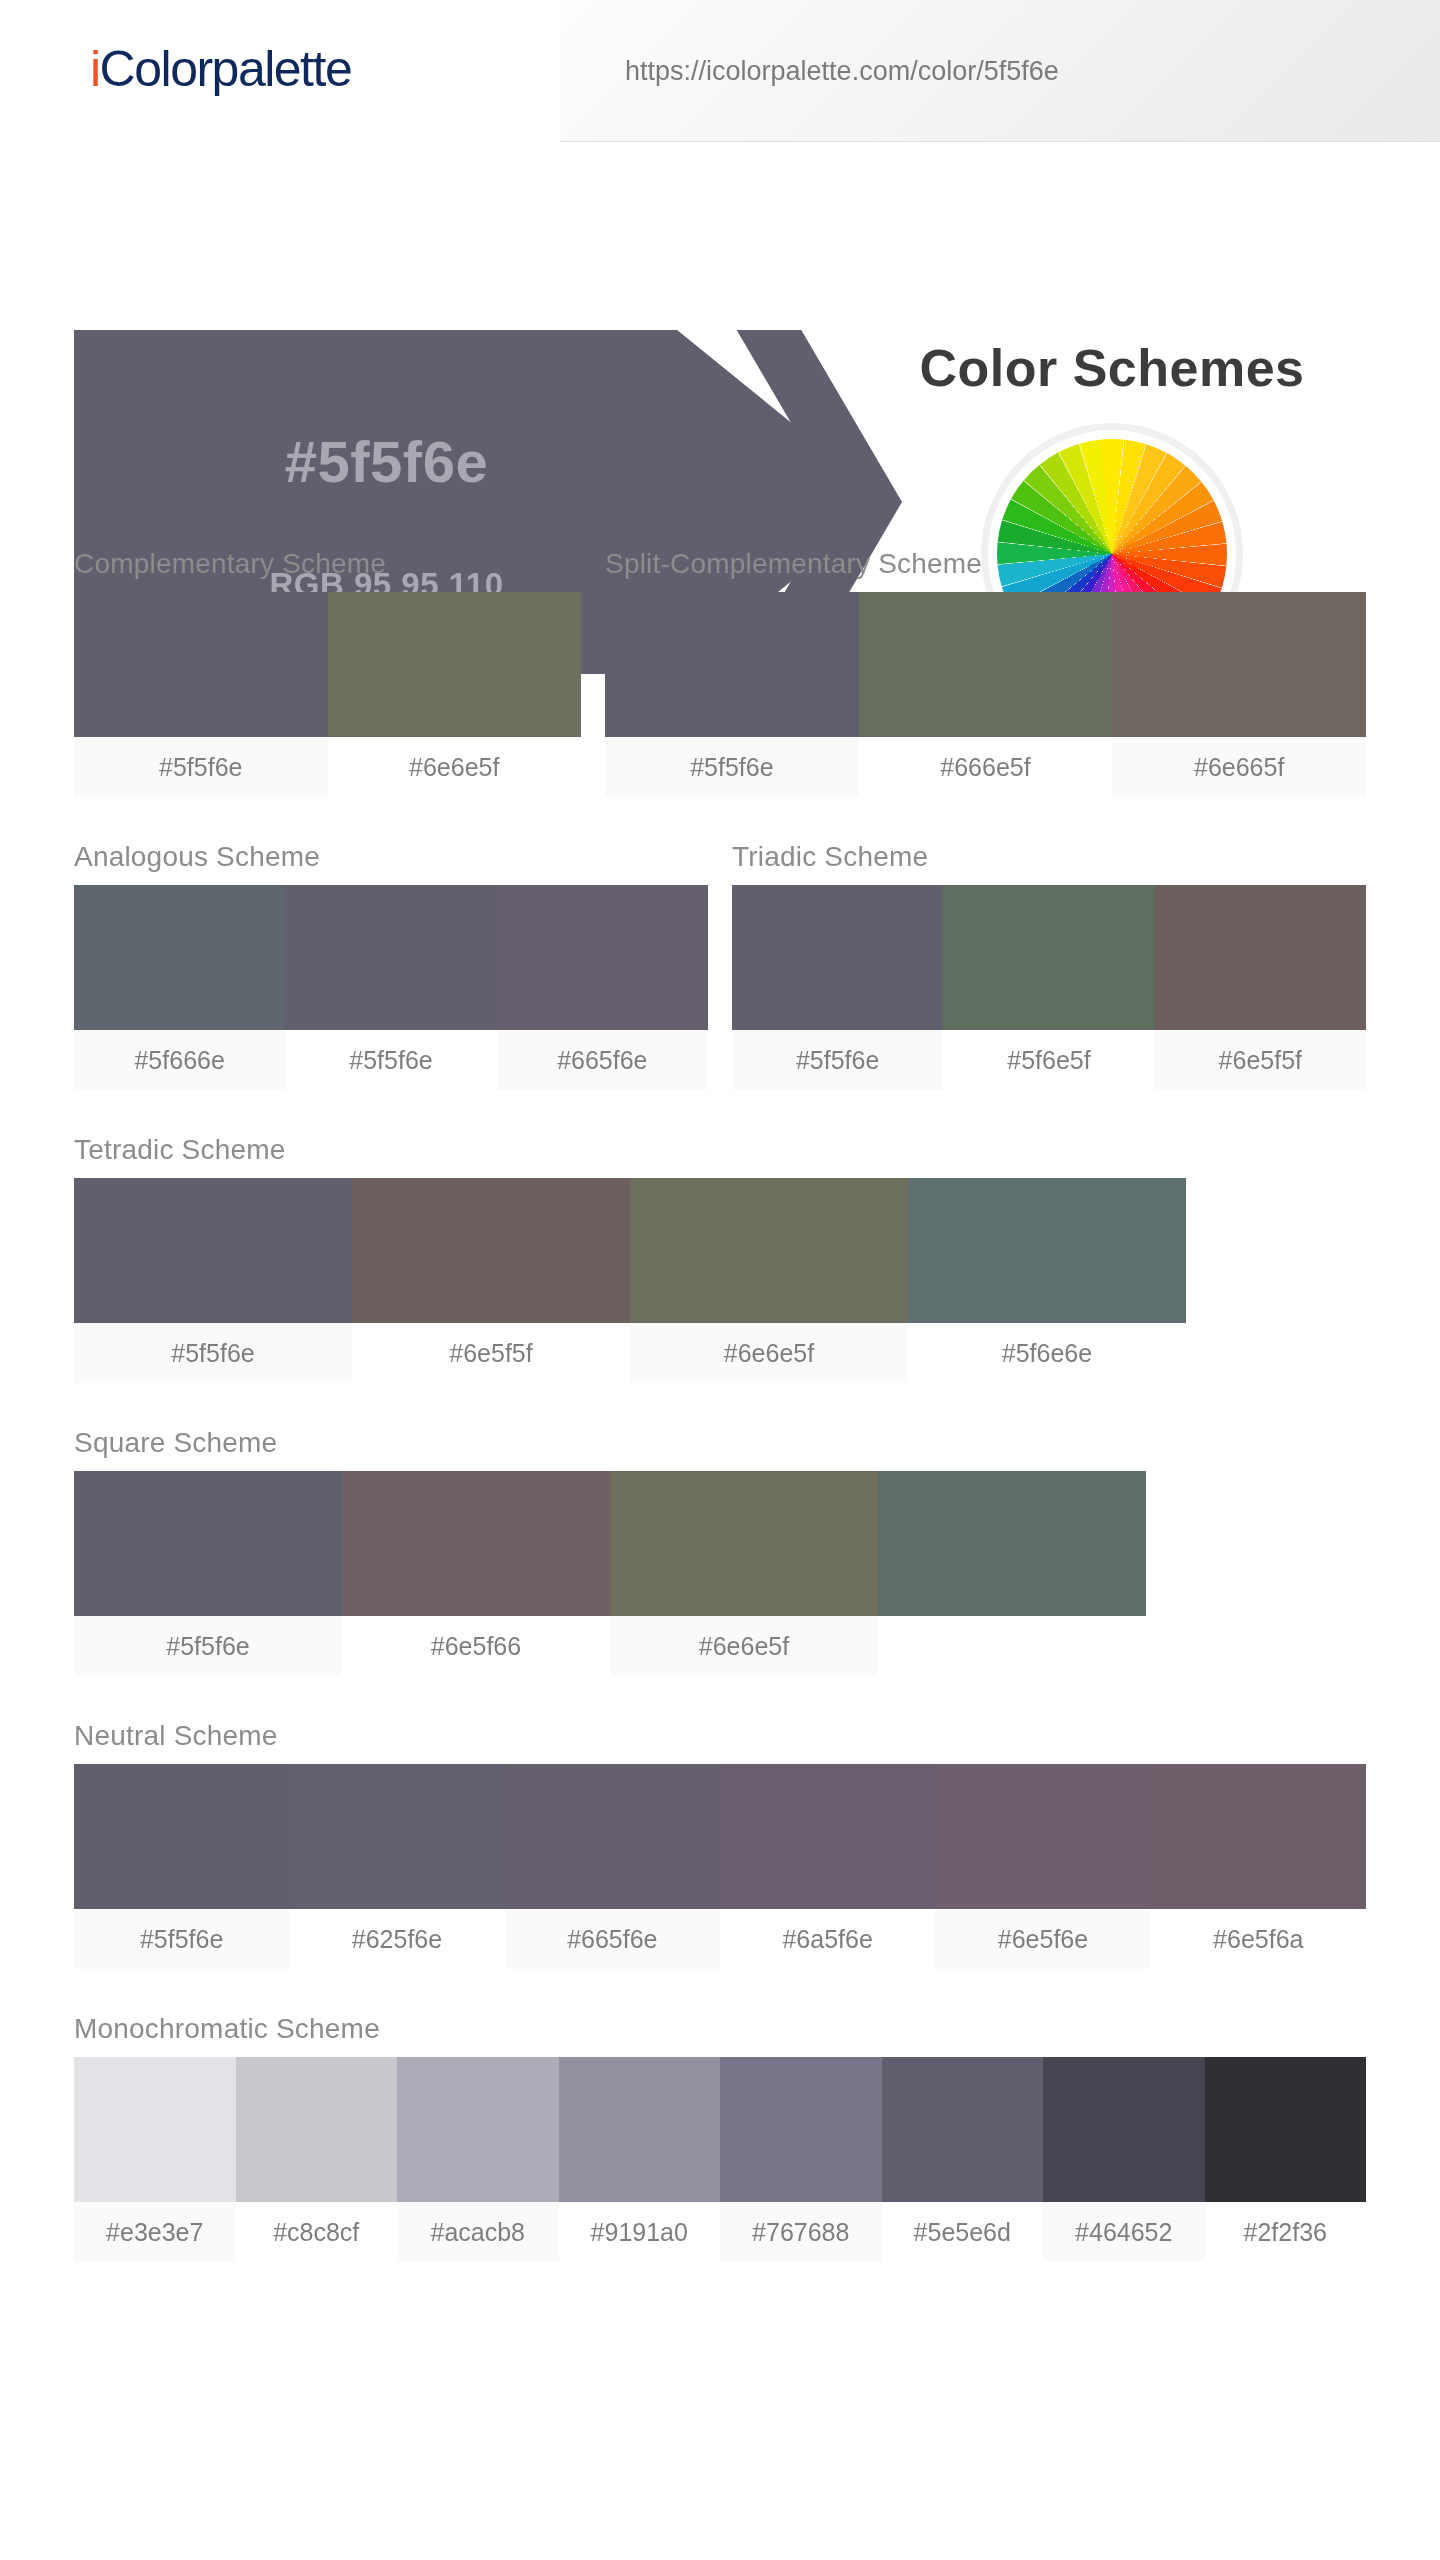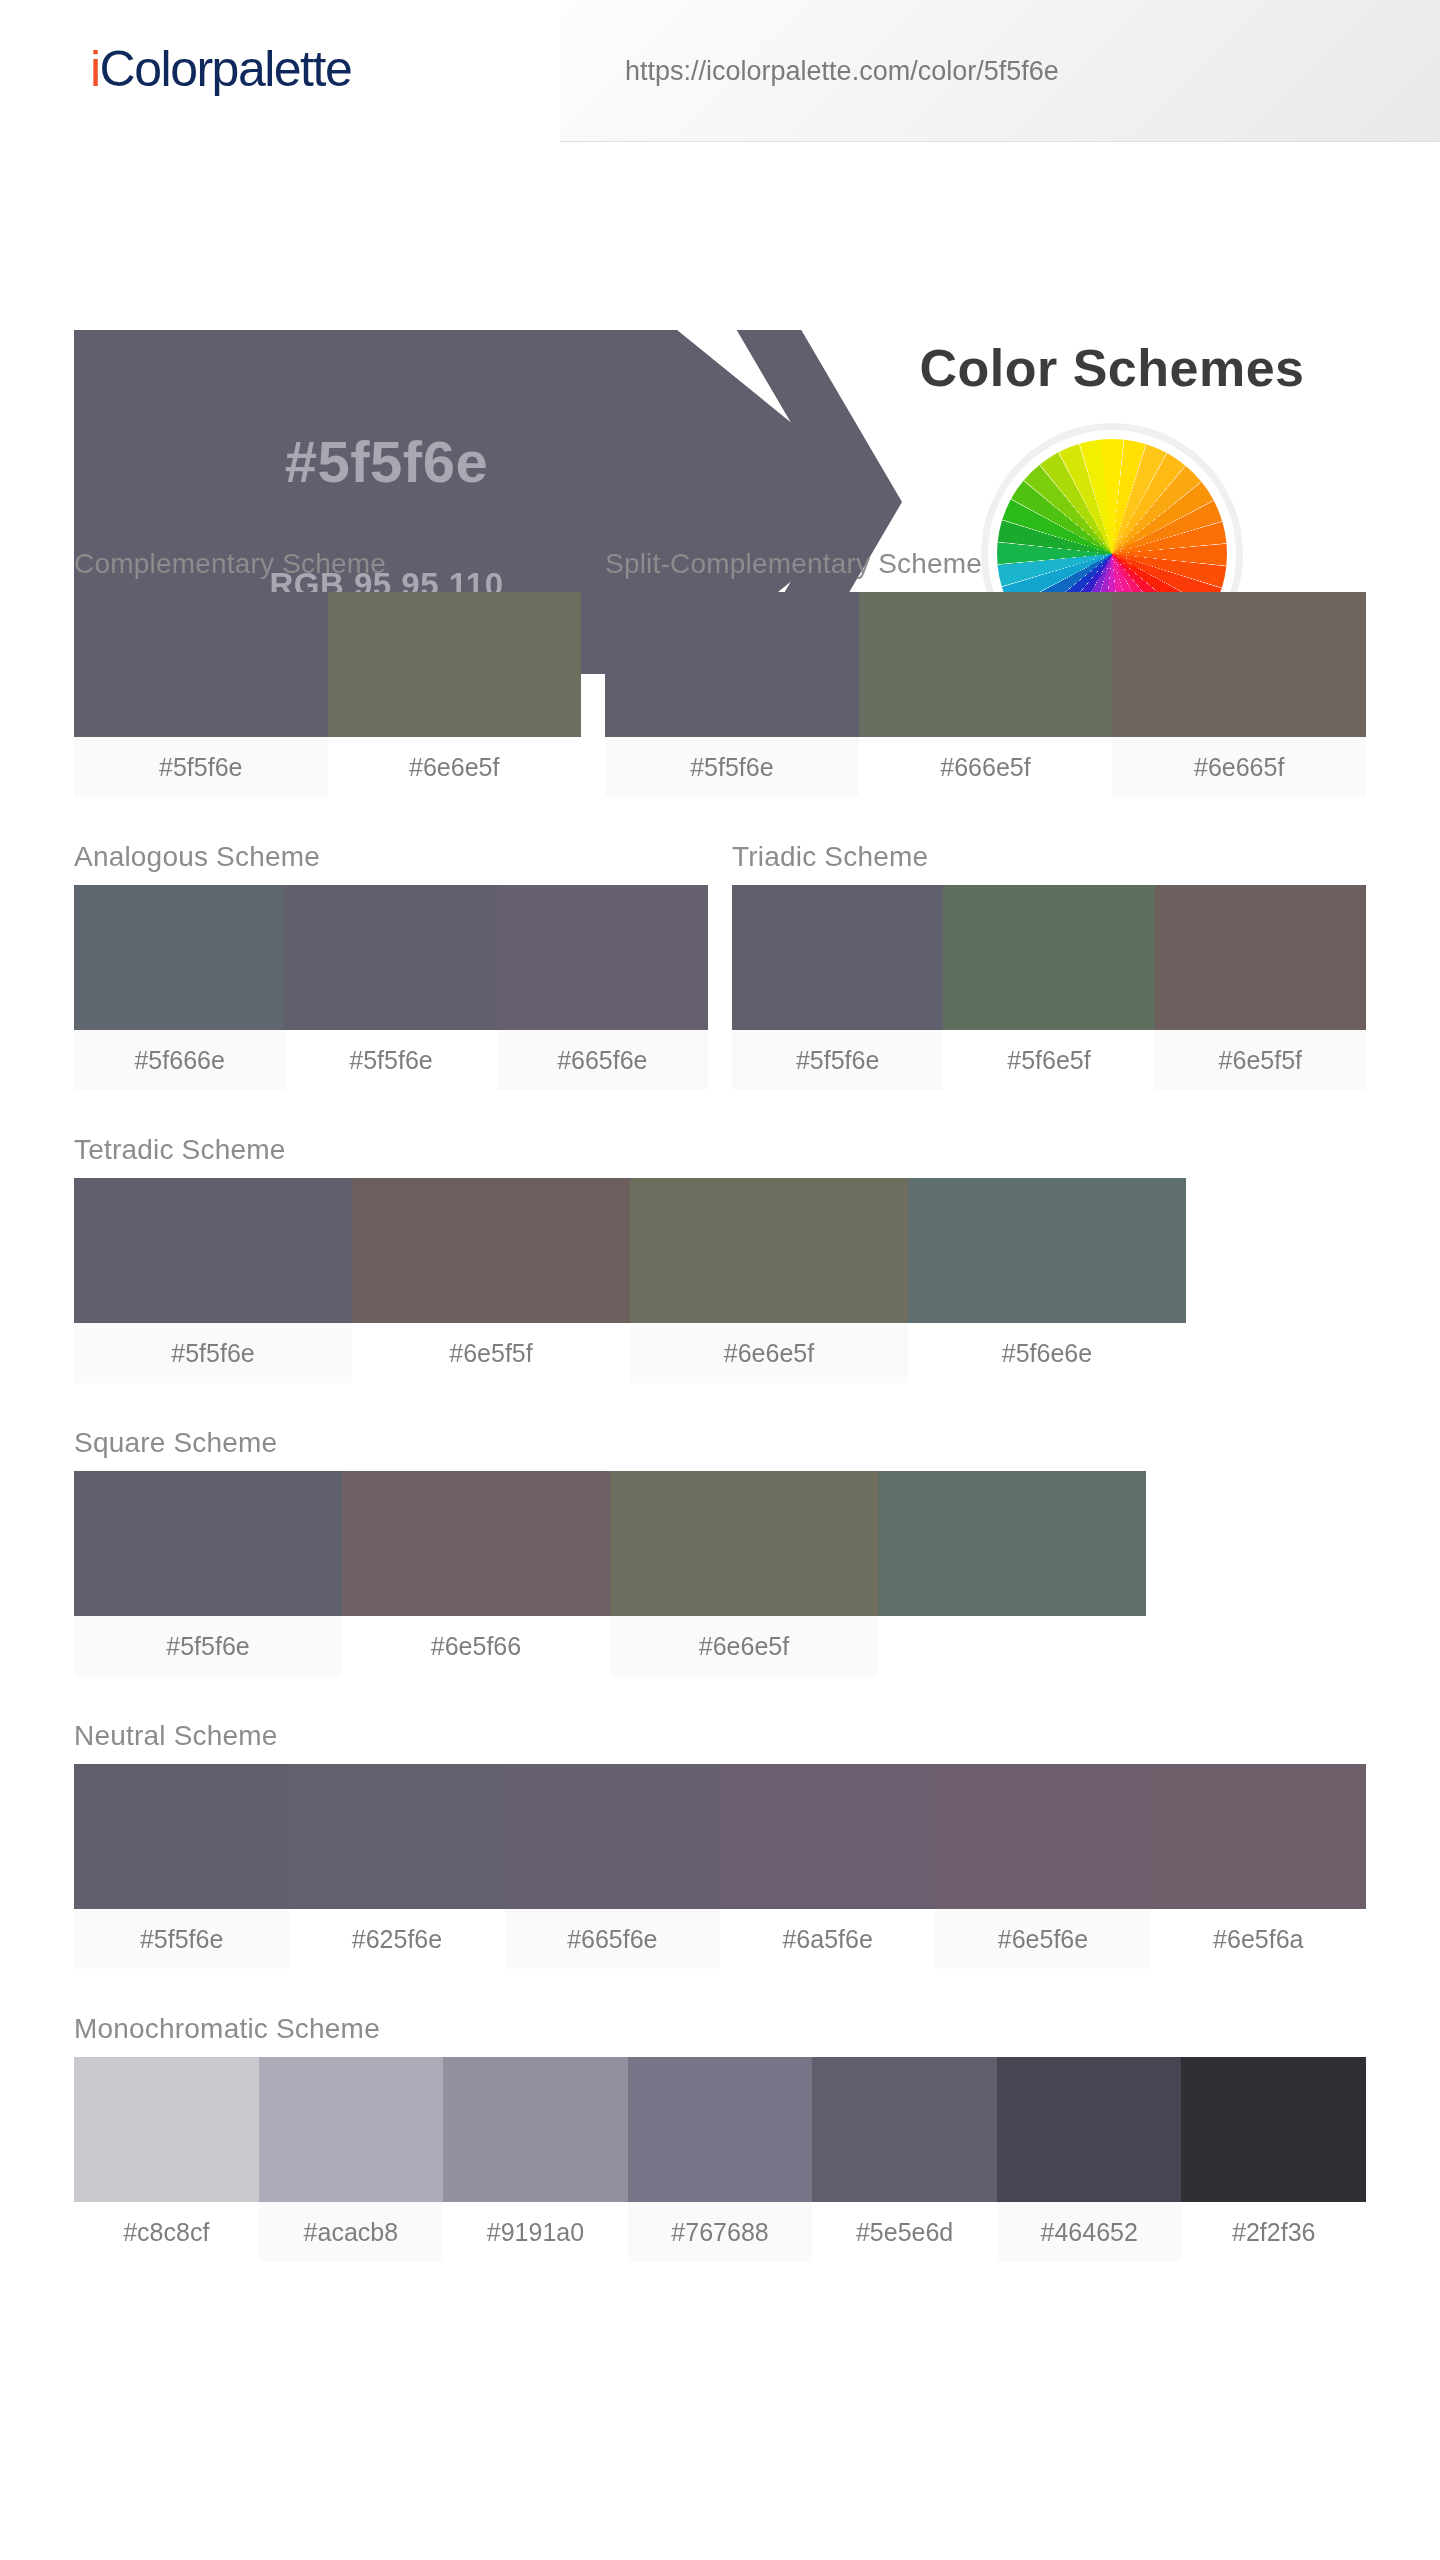--- a/index.html
+++ b/index.html
@@ -336,20 +336,24 @@
           </div>
         </div>
       </div>
     </div>
     <div class="gap-sm"></div>
     <div class="scheme-row">
       <div class="scheme-block" style="width: 1292px;">
         <div class="scheme-title">Monochromatic Scheme</div>
         <div class="swatch-strip">
           <div class="swatch-col">
+            <div class="swatch-color" style="background: rgb(227, 227, 231);"></div>
+            <div class="swatch-label lbl-alt">#e3e3e7</div>
+          </div>
+          <div class="swatch-col">
             <div class="swatch-color" style="background: rgb(200, 200, 207);"></div>
             <div class="swatch-label lbl-plain">#c8c8cf</div>
           </div>
           <div class="swatch-col">
             <div class="swatch-color" style="background: rgb(172, 172, 184);"></div>
             <div class="swatch-label lbl-alt">#acacb8</div>
           </div>
           <div class="swatch-col">
             <div class="swatch-color" style="background: rgb(145, 145, 160);"></div>
             <div class="swatch-label lbl-plain">#9191a0</div>

